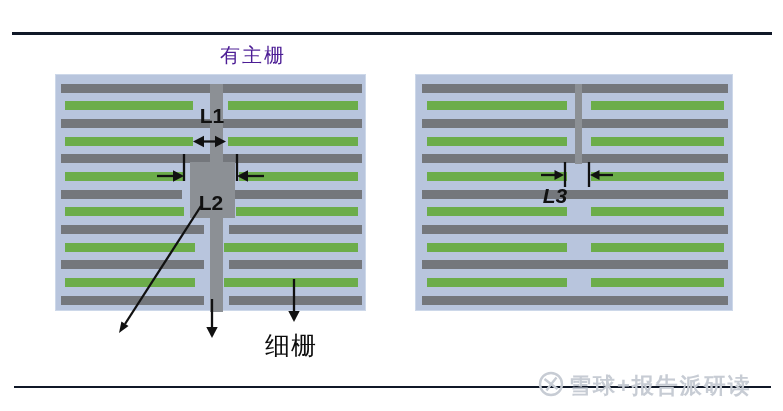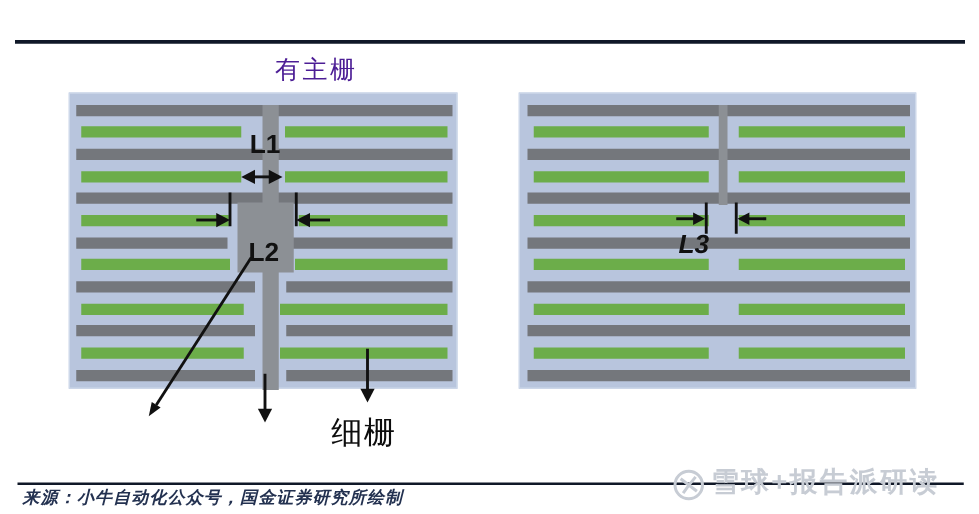--- a/index.html
+++ b/index.html
@@ -33,21 +33,21 @@
   #callout-busbar{left:186px;top:347px;}
   #callout-finger{left:265px;top:329px;}
 
   .svg-overlay{position:absolute;left:0;top:0;pointer-events:none;z-index:6;}
 
   .footer-rule{position:absolute;left:14px;top:386px;width:757px;height:2.2px;}
   .source-text{position:absolute;left:18px;top:389px;white-space:nowrap;
     font-family:"Liberation Serif",serif;font-style:italic;font-weight:bold;
     font-size:13.5px;letter-spacing:1px;color:var(--source-text);}
 
-  .watermark{position:absolute;left:538px;top:371px;display:flex;align-items:flex-end;
+  .watermark{position:absolute;left:538px;top:371px;display:flex;align-items:flex-start;
     gap:5px;z-index:3;}
   .watermark-text{font-size:22px;font-weight:700;letter-spacing:2px;
     color:var(--watermark);}
 </style>
 </head>
 <body>
 
 <div class="canvas">
 
   <div class="title-rule" style="background: rgb(16, 24, 40);"></div>
@@ -138,21 +138,20 @@
 
       <line x1="212" y1="299" x2="212" y2="328"></line>
       <polygon points="212,338 206.3,327 217.7,327" stroke="none"></polygon>
 
       <line x1="294" y1="279" x2="294" y2="312"></line>
       <polygon points="294,322 288.3,311 299.7,311" stroke="none"></polygon>
     </g>
   </svg>
 
   <div class="footer-rule" style="background: rgb(16, 24, 40);"></div>
-  <div class="source-text">来源：小牛自动化公众号，国金证券研究所绘制</div>
 
   <div class="watermark">
     <svg width="26" height="26" viewBox="0 0 26 26">
       <g stroke="#c7ccd4" stroke-width="2.4" fill="none">
         <circle cx="13" cy="13" r="11"></circle>
         <path d="M6.5,8 L19.5,18"></path>
         <path d="M18.5,6.5 Q13,13 8.5,19.5"></path>
       </g>
     </svg>
     <span class="watermark-text">雪球+报告派研读</span>

